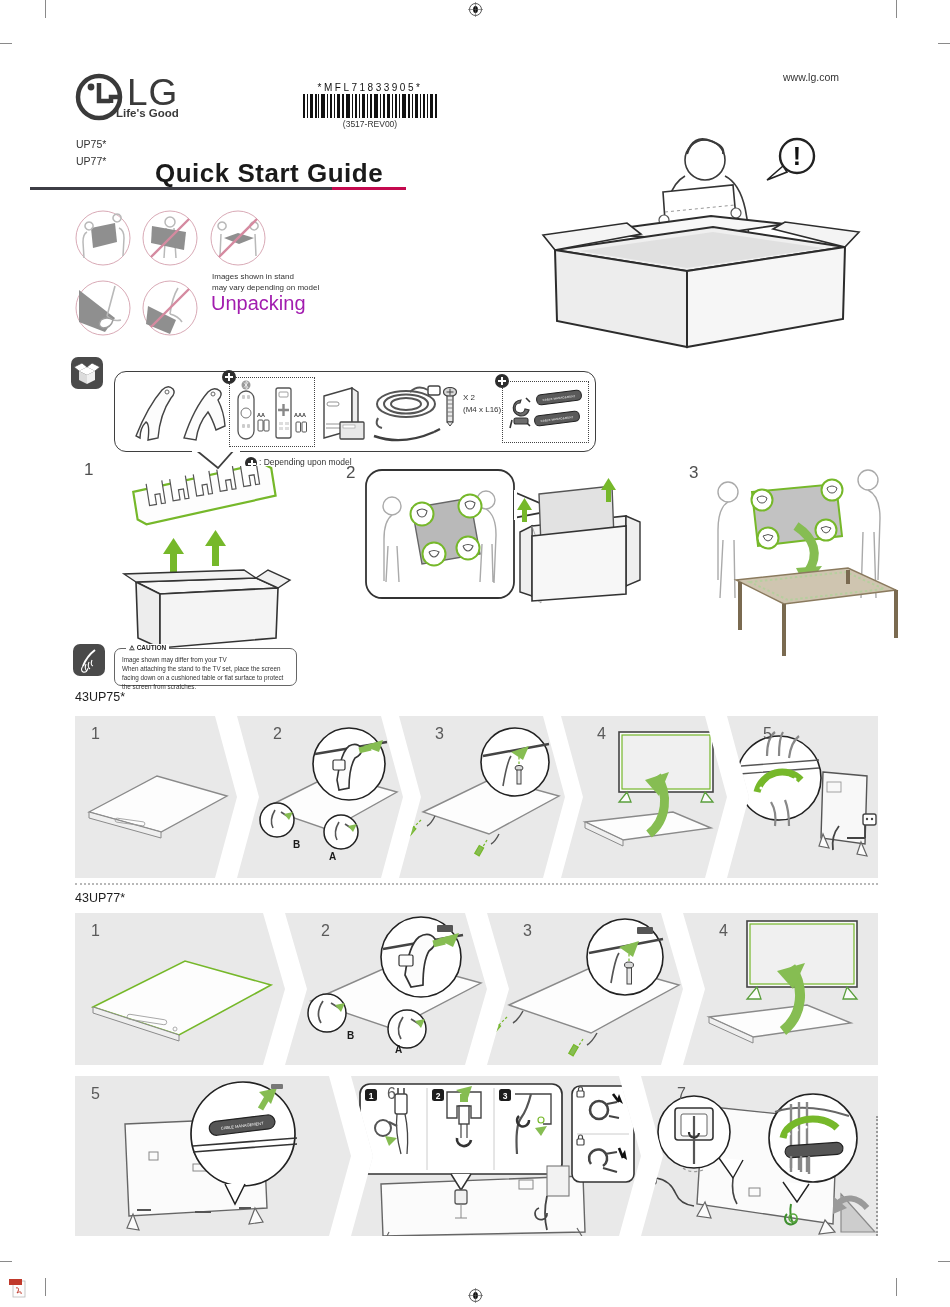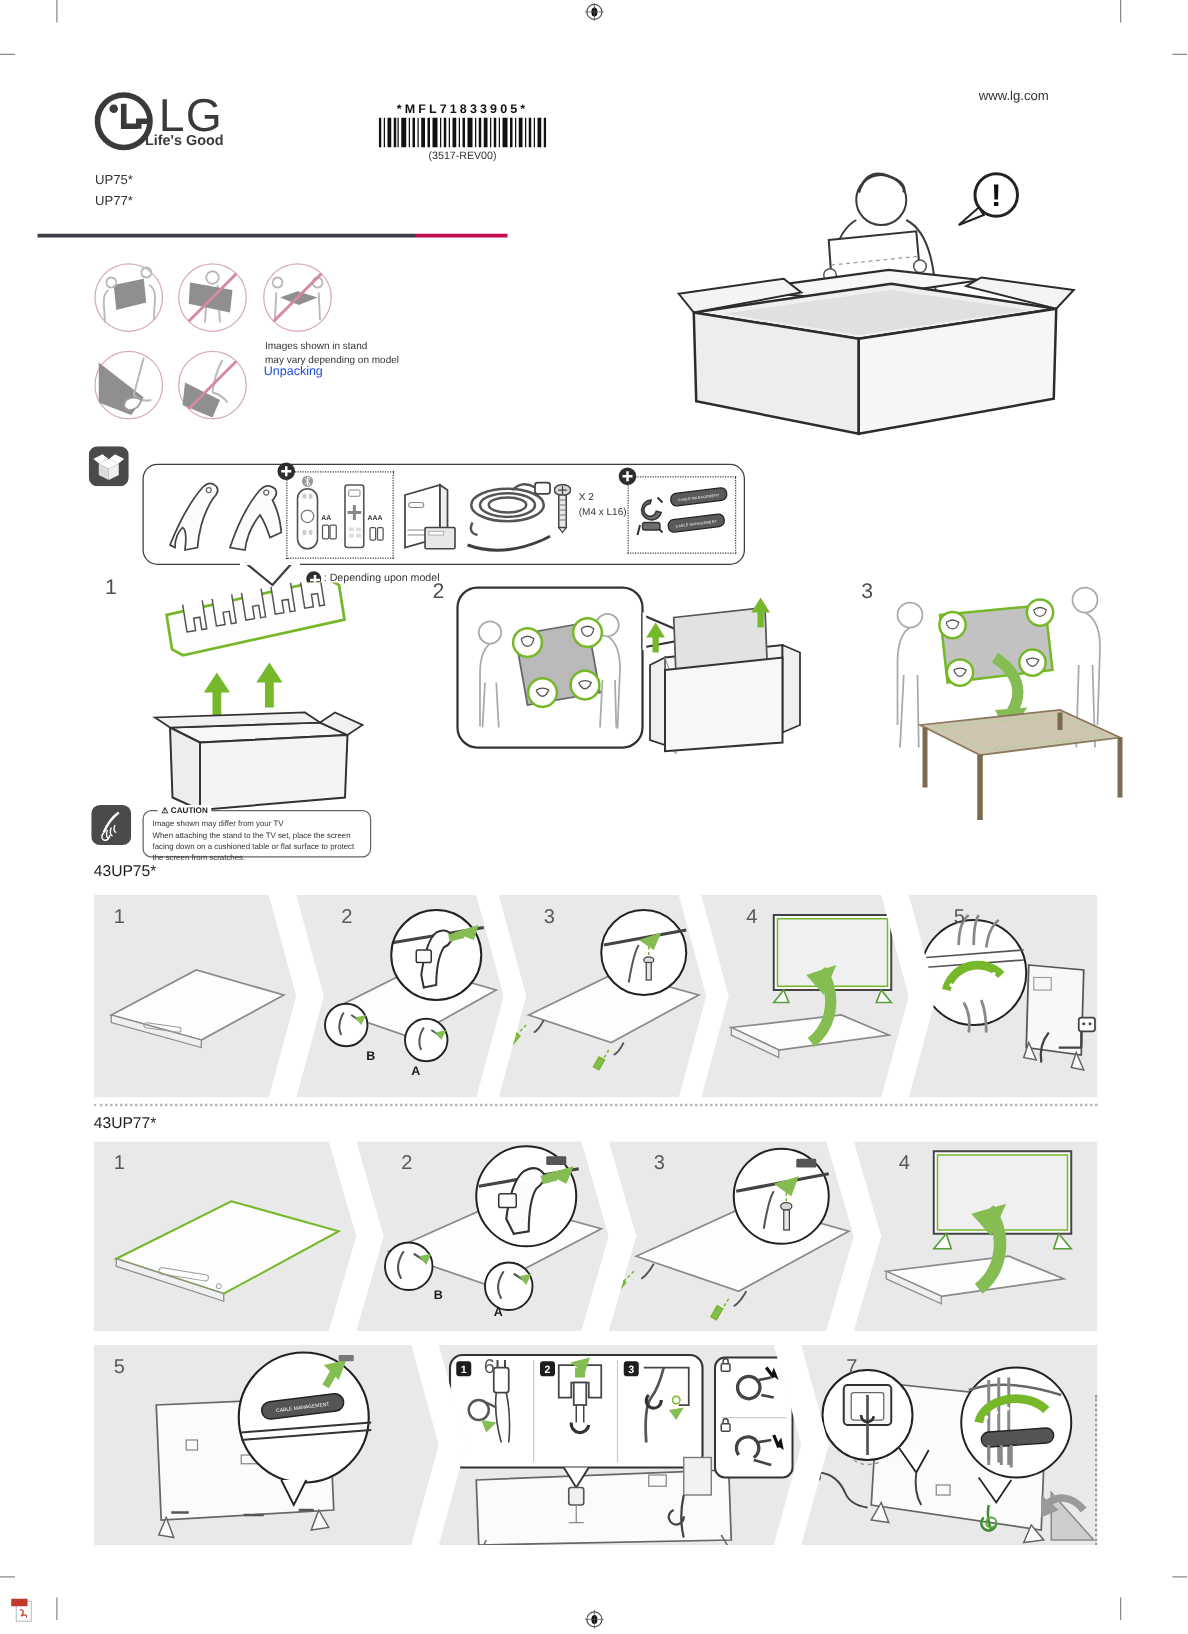--- a/index.html
+++ b/index.html
@@ -6,30 +6,30 @@
   html,body{background:#fff}
   body{font-family:"Liberation Sans",sans-serif;color:#222}
   .page{position:relative;width:950px;height:1307px;background:#fff;overflow:hidden}
   .abs{position:absolute}
   svg text{font-family:"Liberation Sans",sans-serif}
   .regline{position:absolute;background:#8a8a8a}
   
   .brand-lg{position:absolute;left:127px;top:72px;font-size:37px;font-weight:normal;color:#3a3a3a;letter-spacing:1px}
   .tagline{position:absolute;left:116px;top:107px;font-size:11.5px;font-weight:bold;color:#3a3a3a}
   .website{position:absolute;left:783px;top:71px;font-size:10.5px;color:#333}
-  .bc-text{position:absolute;left:300px;top:82px;width:140px;text-align:center;font-size:10px;letter-spacing:2.5px;color:#111;font-weight:bold}
+  .bc-text{position:absolute;left:300px;top:82px;width:140px;text-align:center;font-size:10px;letter-spacing:2.5px;color:#111;font-weight:normal}
   .bc-rev{position:absolute;left:300px;top:119px;width:140px;text-align:center;font-size:8.5px;color:#333}
   .model{position:absolute;left:76px;font-size:10.5px;color:#333}
   .qsg-title{position:absolute;left:155px;top:158px;font-size:26px;font-weight:bold;color:#1a1a1a;letter-spacing:.5px}
   .rule-dark{position:absolute;left:30px;top:187px;width:302px;height:3px;background:#3d3d45}
   .rule-pink{position:absolute;left:332px;top:187px;width:74px;height:3px;background:#c4094e}
   
   .note1{position:absolute;left:212px;top:272px;font-size:8px;color:#333}
   .note2{position:absolute;left:212px;top:283px;font-size:8px;color:#333}
-  .unpack-h{position:absolute;left:211px;top:292px;font-size:10px;color:#1d4ed8}
+  .unpack-h{position:absolute;left:211px;top:292px;font-size:20px;color:#a21caf}
   .unpack-p{position:absolute;left:212px;top:309px;width:183px;font-size:7.5px;line-height:1.35;color:#333;text-align:justify}
   
   .acc-box{position:absolute;left:114px;top:371px;width:482px;height:81px;border:1.8px solid #3f3f3f;border-radius:12px;background:#fff}
   .dotbox{position:absolute;border:1.6px dotted #444;background:#fff}
   .plus-badge{position:absolute;width:14px;height:14px;border-radius:50%;background:#2e2e2e}
   .plus-badge::before,.plus-badge::after{content:"";position:absolute;background:#fff}
   .plus-badge::before{left:3px;top:6px;width:8px;height:2px}
   .plus-badge::after{left:6px;top:3px;width:2px;height:8px}
   .batt-label{position:absolute;font-size:5.5px;font-weight:bold;color:#333}
   .screw-txt{position:absolute;font-size:8px;color:#333}
@@ -134,20 +134,21 @@
       <rect x="120" y="0" width="2" height="24"></rect>
         <rect x="124" y="0" width="1" height="24"></rect>
         <rect x="127" y="0" width="3" height="24"></rect>
       <rect x="132" y="0" width="2" height="24"></rect>
     </g>
   </svg>
   <div class="bc-rev">(3517-REV00)</div>
 
   <div class="model" style="top:138px">UP75*</div>
   <div class="model" style="top:155px">UP77*</div>
+  <div class="qsg-title">Quick Start Guide</div>
   <div class="rule-dark"></div>
   <div class="rule-pink"></div>
 
   <svg class="abs" style="left:75px;top:210px" width="56" height="56" viewBox="0 0 56 56">
     <circle cx="28" cy="28" r="27" fill="none" stroke="#d9aab6" stroke-width="1"></circle>
     <polygon points="16,18 40,13 42,32 18,38" fill="#8f8f8f"></polygon>
     <path d="M12 22 q-4 2 -4 10 l1 16 M14 20 a4 4 0 1 1 .1 0 M44 18 q5 2 5 10 l-1 18 M42 12 a4 4 0 1 1 .1 0" fill="none" stroke="#b9b9b9" stroke-width="1.5"></path>
   </svg>
   <svg class="abs" style="left:142px;top:210px" width="56" height="56" viewBox="0 0 56 56">
     <circle cx="28" cy="28" r="27" fill="none" stroke="#d9aab6" stroke-width="1"></circle>

